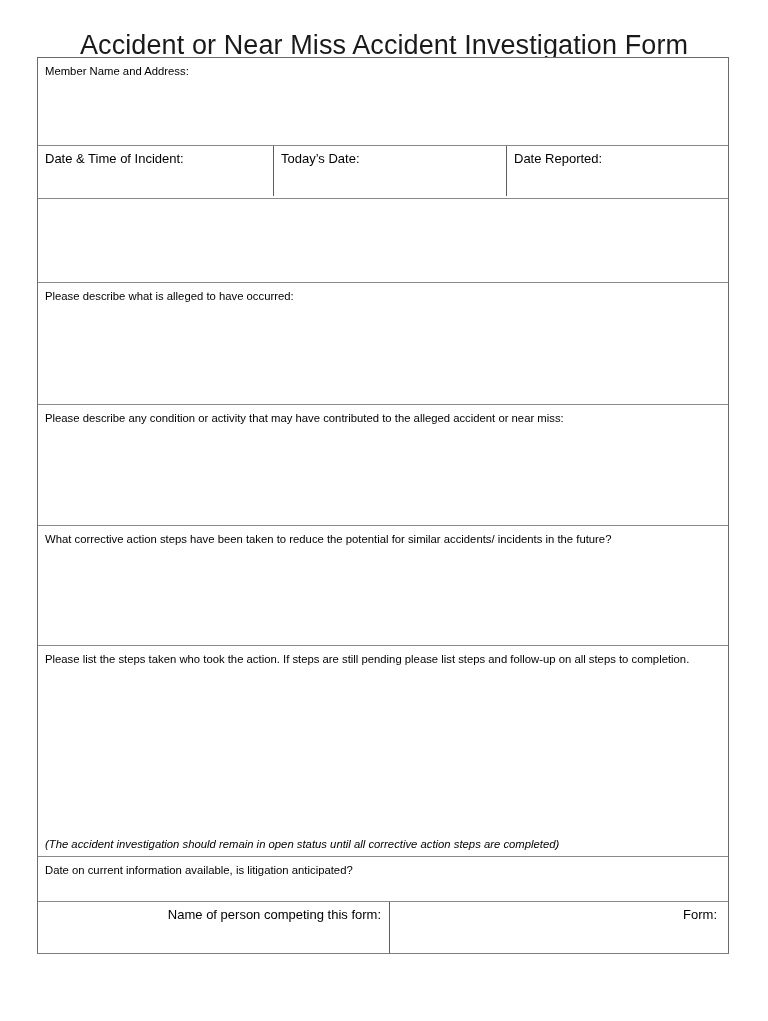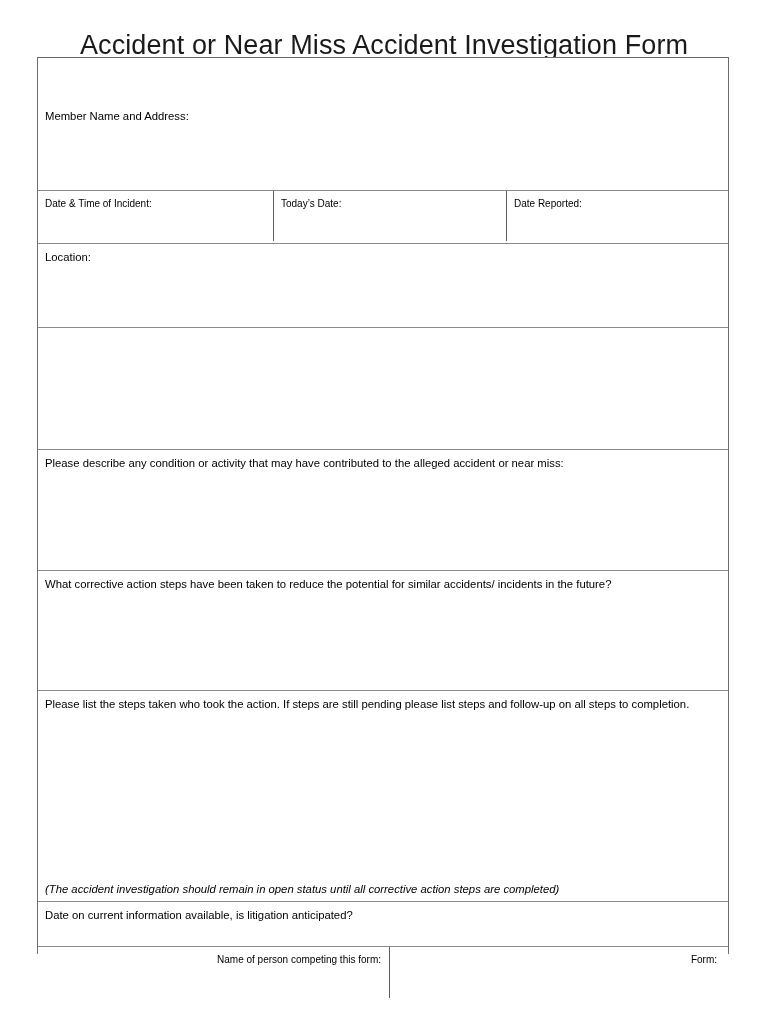--- a/index.html
+++ b/index.html
@@ -83,21 +83,21 @@
     width: 1px;
     background: #5e5e5e;
   }
   .vdiv.full {
     bottom: 0;
   }
 
   .sub-label {
     position: absolute;
     top: 5px;
-    font-size: 10px;
+    font-size: 13px;
     line-height: 16.5px;
     color: #000000;
   }
 
   
   .note-line {
     position: absolute;
     left: 7px;
     right: 8px;
     bottom: 4px;
@@ -118,44 +118,44 @@
 </style>
 </head>
 <body>
 
 <div class="page">
 
   <h1 class="form-title">Accident or Near Miss Accident Investigation Form</h1>
 
   <div class="form-table">
 
-    <div class="row" style="height:88px;margin-top:45px;">
+    <div class="row" style="height:88px;">
       <div class="cell-label">Member Name and Address:</div>
       <div class="fill"></div>
     </div>
 
     <div class="row" style="height:53px;">
       <div class="vdiv" style="left:235px;"></div>
       <div class="vdiv" style="left:468px;"></div>
 
       <div class="sub-label" style="left:7px; width:220px;">Date &amp; Time of Incident:</div>
       <div class="sub-label" style="left:243px; width:218px;">Today’s Date:</div>
       <div class="sub-label" style="left:476px; width:208px;">Date Reported:</div>
 
       <div class="fill" style="left:0; width:235px;"></div>
       <div class="fill" style="left:236px; width:232px;"></div>
       <div class="fill" style="left:469px; right:0;"></div>
     </div>
 
     <div class="row" style="height:84px;">
-      <div class="cell-label">Location:</div>
       <div class="fill"></div>
     </div>
 
     <div class="row" style="height:122px;">
+      <div class="cell-label">Please describe what is alleged to have occurred:</div>
       <div class="fill"></div>
     </div>
 
     <div class="row" style="height:121px;">
       <div class="cell-label">Please describe any condition or activity that may have contributed to the alleged accident or near miss:</div>
       <div class="fill"></div>
     </div>
 
     <div class="row" style="height:120px;">
       <div class="cell-label">What corrective action steps have been taken to reduce the potential for similar accidents/ incidents in the future?</div>

